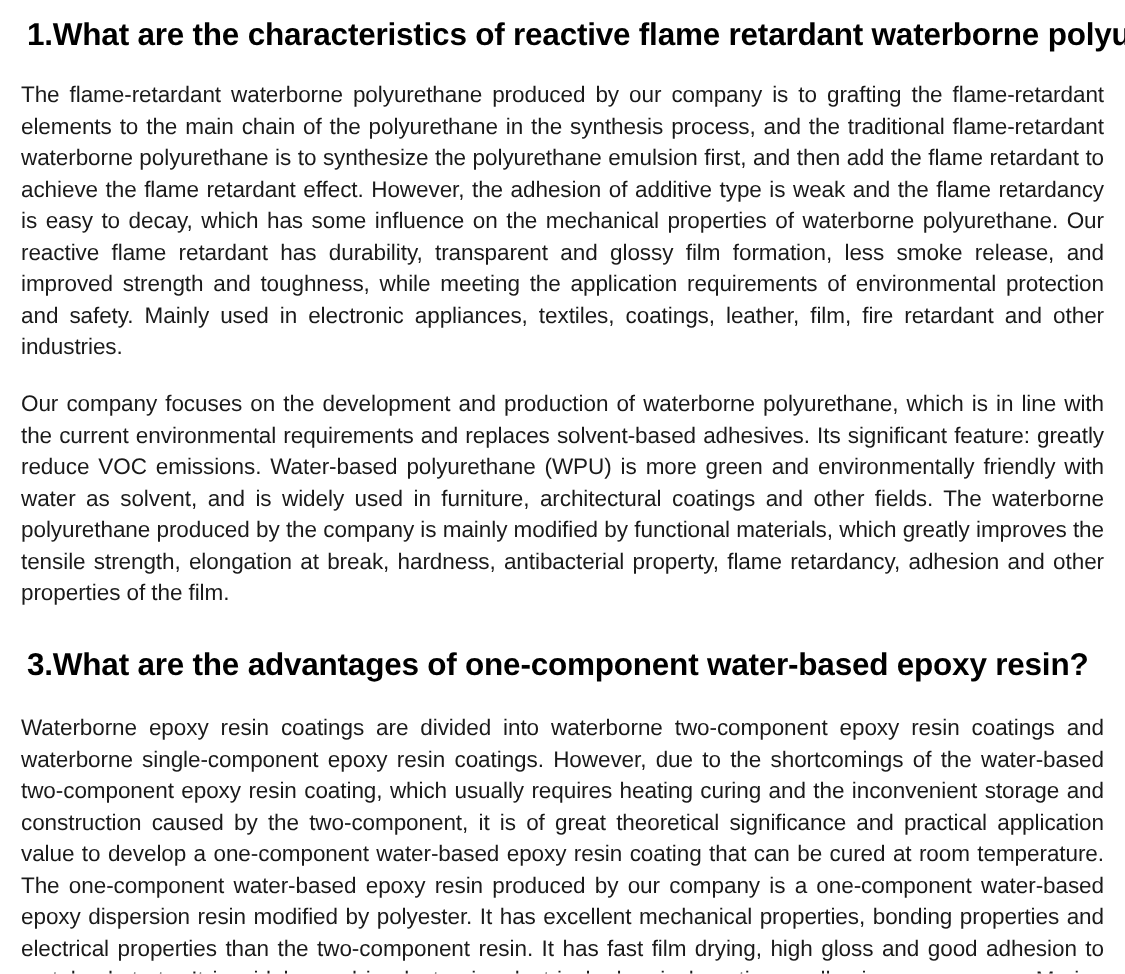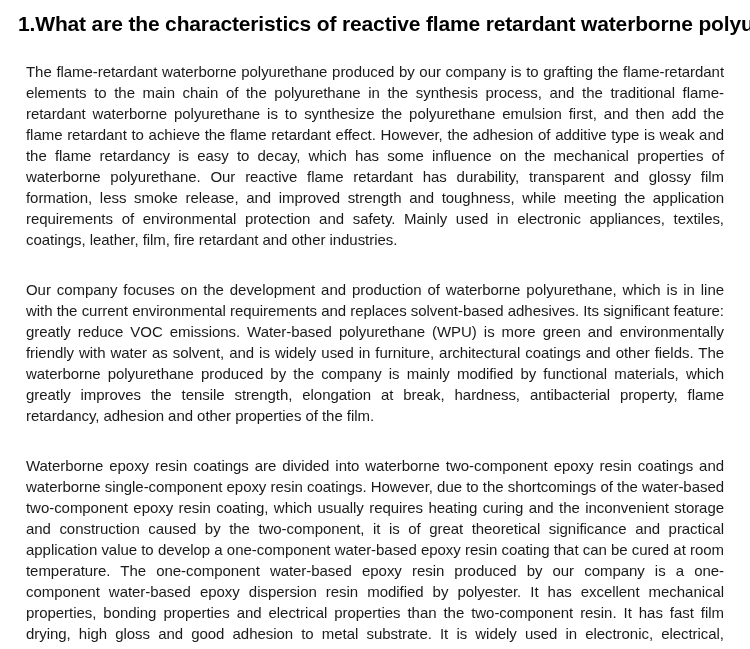--- a/index.html
+++ b/index.html
@@ -33,21 +33,21 @@
     white-space: nowrap;
   }
   .faq-body {
     font-family: "Liberation Sans", sans-serif;
     font-size: 15px;
     font-weight: normal;
     line-height: 21px;
     color: #1a1a1a;
     text-align: justify;
     text-justify: inter-word;
-    margin: 12px;
+    margin: 0;
     letter-spacing: -0.05px;
   }
   .block-1-heading { padding-top: 10px; }
   .block-1-body { padding-top: 15px; }
   .block-2-heading { padding-top: 24px; }
   .block-2-body { padding-top: 17px; }
   .block-3-heading { padding-top: 24px; }
   .block-3-body { padding-top: 17px; }
 </style>
 </head>
@@ -58,16 +58,17 @@
   <div class="faq-section">
     <h2 class="faq-heading block-1-heading">1.What are the characteristics of reactive flame retardant waterborne polyurethane?</h2>
     <p class="faq-body block-1-body">The flame-retardant waterborne polyurethane produced by our company is to grafting the flame-retardant elements to the main chain of the polyurethane in the synthesis process, and the traditional flame-retardant waterborne polyurethane is to synthesize the polyurethane emulsion first, and then add the flame retardant to achieve the flame retardant effect. However, the adhesion of additive type is weak and the flame retardancy is easy to decay, which has some influence on the mechanical properties of waterborne polyurethane. Our reactive flame retardant has durability, transparent and glossy film formation, less smoke release, and improved strength and toughness, while meeting the application requirements of environmental protection and safety. Mainly used in electronic appliances, textiles, coatings, leather, film, fire retardant and other industries.</p>
   </div>
 
   <div class="faq-section">
     <p class="faq-body block-2-body">Our company focuses on the development and production of waterborne polyurethane, which is in line with the current environmental requirements and replaces solvent-based adhesives. Its significant feature: greatly reduce VOC emissions. Water-based polyurethane (WPU) is more green and environmentally friendly with water as solvent, and is widely used in furniture, architectural coatings and other fields. The waterborne polyurethane produced by the company is mainly modified by functional materials, which greatly improves the tensile strength, elongation at break, hardness, antibacterial property, flame retardancy, adhesion and other properties of the film.</p>
   </div>
 
   <div class="faq-section">
+    <h2 class="faq-heading block-3-heading">3.What are the advantages of one-component water-based epoxy resin?</h2>
     <p class="faq-body block-3-body">Waterborne epoxy resin coatings are divided into waterborne two-component epoxy resin coatings and waterborne single-component epoxy resin coatings. However, due to the shortcomings of the water-based two-component epoxy resin coating, which usually requires heating curing and the inconvenient storage and construction caused by the two-component, it is of great theoretical significance and practical application value to develop a one-component water-based epoxy resin coating that can be cured at room temperature. The one-component water-based epoxy resin produced by our company is a one-component water-based epoxy dispersion resin modified by polyester. It has excellent mechanical properties, bonding properties and electrical properties than the two-component resin. It has fast film drying, high gloss and good adhesion to metal substrate. It is widely used in electronic, electrical, chemical coatings, adhesives, aerospace, Marine transportation and other fields.</p>
   </div>
 
 </div>
 
 </body></html>

